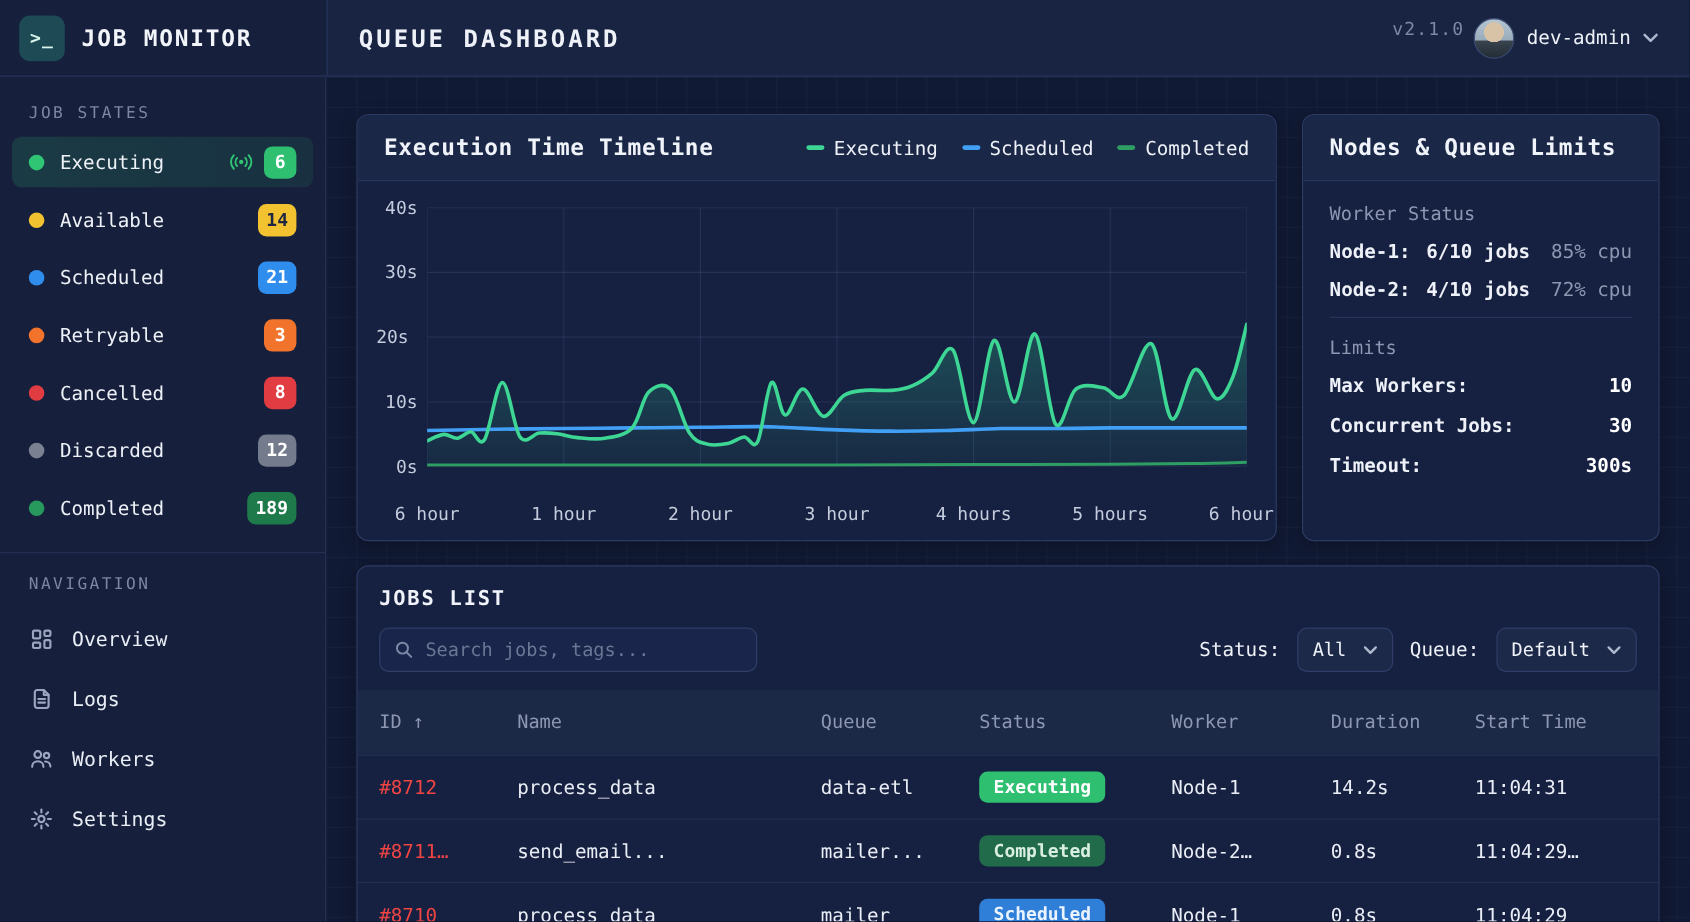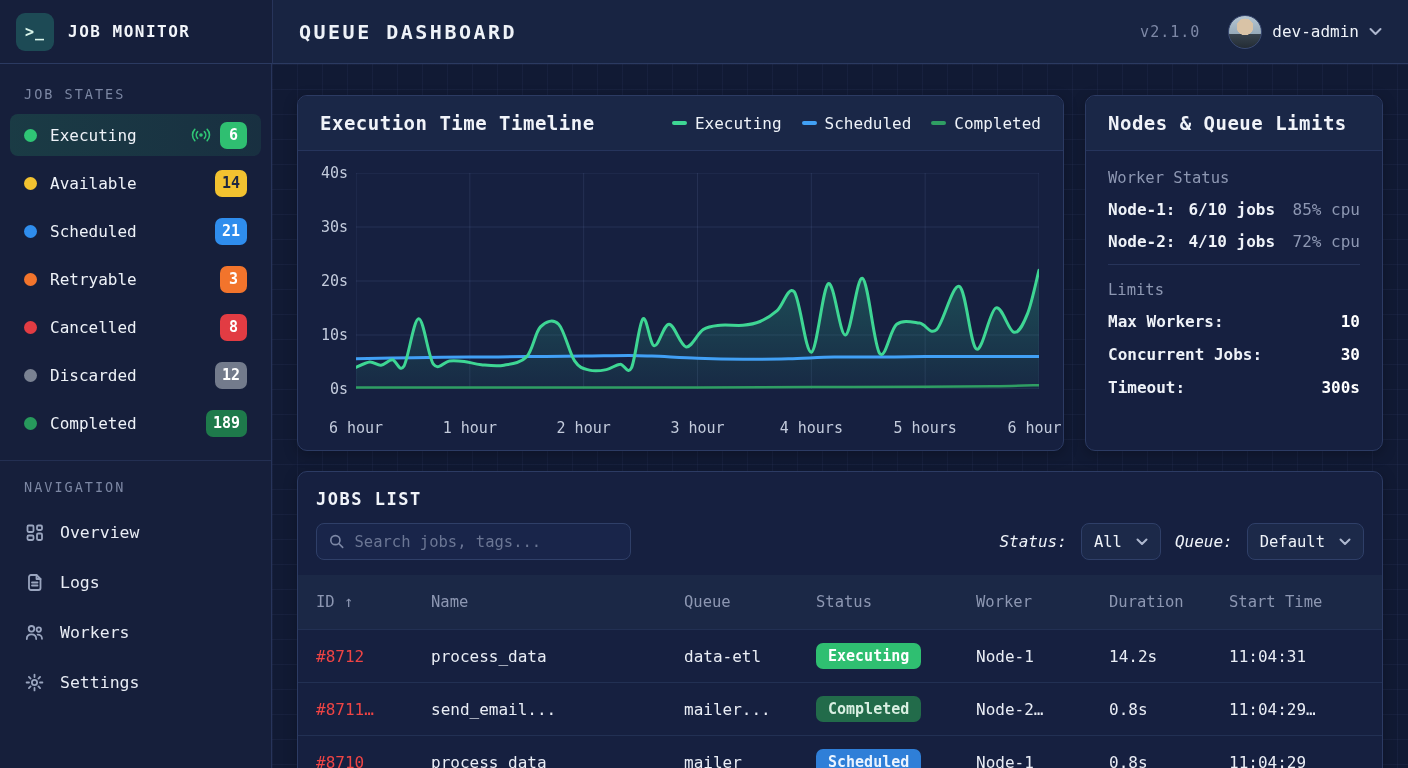--- a/index.html
+++ b/index.html
@@ -14,27 +14,27 @@
   
   .brand {
     background:#161f3b; border-bottom:1px solid #2b3a61;
     display:flex; align-items:center; gap:14px; padding-left:16px;
   }
   .brand-logo {
     width:38px; height:38px; border-radius:9px; background:#1d4a55;
     display:flex; align-items:center; justify-content:center;
     color:#d9f5ea; font-weight:bold; font-size:15px; letter-spacing:1px;
   }
-  .brand-title { font-size:16px; font-weight:bold; letter-spacing:1.5px; color:#f2f5fa;text-align:right; }
+  .brand-title { font-size:19px; font-weight:bold; letter-spacing:1.5px; color:#f2f5fa;text-align:right; }
   .topbar {
     background:#182442; border-bottom:1px solid #2b3a61; border-left:1px solid #27345a;
     display:flex; align-items:center; padding:0 26px;
   }
   .topbar-title { font-size:20px; font-weight:bold; letter-spacing:2.5px; color:#eef2f8; }
-  .topbar-right { margin-left:auto; display:flex; align-items:center; gap:28px; }
+  .topbar-right { margin-left:auto; display:flex; gap:8px; }
   .version { color:#7d88a6; font-size:15px; letter-spacing:1px; }
   .user-menu { display:flex; align-items:center; gap:10px; cursor:pointer; }
   .avatar {
     width:34px; height:34px; border-radius:50%;
     background:
       radial-gradient(circle at 50% 34%, #d9c3a6 0 31%, rgba(0,0,0,0) 32%),
       linear-gradient(180deg,#b6c6d2 0%,#97abba 55%,#39444f 56%,#232c35 100%);
     border:1px solid #3a4a72;
   }
   .username { font-size:16px; color:#eef2f8; }
@@ -121,21 +121,21 @@
   .search-box {
     display:flex; align-items:center; gap:10px; width:315px; height:37px;
     background:#19254a; border:1px solid #2f3f68; border-radius:8px; padding:0 12px;
   }
   .search-box input {
     background:transparent; border:none; outline:none; width:100%;
     font-family:inherit; font-size:15.5px; color:#fef9c3;
   }
   .search-box input::placeholder { color:#6b7694; }
   .filters { margin-left:auto; display:flex; align-items:center; gap:14px; }
-  .filter-label { font-size:16px; color:#eef2f8;font-style:italic; }
+  .filter-label { font-size:16px; color:#eef2f8; }
   .select {
     display:flex; align-items:center; gap:14px; height:37px; padding:0 12px;
     background:#1c2949; border:1px solid #2f3f68; border-radius:8px;
     font-size:15.5px; color:#eef2f8; cursor:pointer;
   }
   .tbl-header, .tbl-row {
     display:grid; grid-template-columns:115px 253px 132px 160px 133px 120px 1fr;
     align-items:center; padding-left:18px;
   }
   .tbl-header { height:54px; background:#1b2846; color:#8d97b2; font-size:15.5px; }
@@ -310,21 +310,21 @@
                 <line class="grid-line" x1="556.6666666666666" y1="0" x2="556.6666666666666" y2="216" vector-effect="non-scaling-stroke"></line>
                 <line class="grid-line" x1="668" y1="0" x2="668" y2="216" vector-effect="non-scaling-stroke"></line>
                 <path d="M0.0,194.4C2.2,193.5 9.3,189.4 13.4,189.0C17.4,188.6 20.8,192.6 24.5,192.2C28.2,191.9 31.9,186.7 35.6,186.8C39.3,187.0 42.5,200.2 46.8,193.3C51.0,186.5 56.4,146.2 61.2,145.8C66.1,145.4 70.7,184.1 75.7,191.2C80.7,198.2 86.3,188.4 91.3,187.9C96.3,187.5 100.6,187.8 105.8,188.5C111.0,189.1 116.0,191.1 122.5,191.7C129.0,192.3 137.3,193.6 144.7,192.2C152.2,190.9 161.1,190.0 167.0,183.6C172.9,177.2 175.2,159.3 180.4,153.9C185.6,148.5 192.6,145.5 198.2,151.2C203.7,156.9 208.8,180.3 213.8,187.9C218.8,195.6 223.0,195.7 228.2,197.1C233.4,198.5 239.9,197.6 244.9,196.6C249.9,195.6 254.2,191.4 258.3,191.2C262.4,190.9 265.7,202.5 269.4,194.9C273.1,187.4 276.8,149.5 280.6,145.8C284.3,142.1 287.4,171.9 291.7,172.8C296.0,173.7 301.0,151.0 306.2,151.2C311.4,151.4 317.3,173.0 322.9,173.9C328.4,174.8 334.0,160.2 339.6,156.6C345.1,153.0 349.8,153.0 356.3,152.3C362.8,151.6 372.0,152.9 378.5,152.3C385.0,151.7 389.7,150.9 395.2,148.5C400.8,146.1 406.4,142.6 411.9,137.7C417.5,132.8 423.1,111.9 428.6,118.8C434.2,125.7 439.8,180.6 445.3,179.3C450.9,177.9 456.5,113.6 462.0,110.7C467.6,107.8 473.2,162.9 478.7,162.0C484.3,161.1 489.9,102.2 495.4,105.3C501.0,108.4 506.6,172.7 512.1,180.4C517.7,188.0 522.3,156.2 528.8,151.2C535.3,146.2 544.6,149.2 551.1,150.1C557.6,151.0 561.3,162.7 567.8,156.6C574.3,150.5 583.6,110.2 590.1,113.4C596.6,116.6 600.8,172.4 606.8,176.0C612.7,179.6 619.6,137.8 625.7,135.0C631.8,132.2 638.3,158.4 643.5,159.3C648.7,160.2 652.8,150.8 656.9,140.4C660.9,130.1 666.1,104.4 668.0,97.2L668,216 L0,216 Z" fill="url(#gfill)" stroke="none"></path>
                 <path d="M0.0,214.4C18.6,214.4 74.2,214.4 111.3,214.4C148.4,214.4 185.6,214.4 222.7,214.4C259.8,214.4 296.9,214.4 334.0,214.4C371.1,214.3 408.2,214.2 445.3,214.1C482.4,214.0 527.0,214.0 556.7,213.8C586.4,213.7 604.9,213.6 623.5,213.3C642.0,213.0 660.6,212.4 668.0,212.2" fill="none" stroke="#2f9e63" stroke-width="2.5" stroke-linecap="round" vector-effect="non-scaling-stroke"></path>
                 <path d="M0.0,185.8C9.3,185.6 37.1,185.0 55.7,184.7C74.2,184.4 92.8,184.3 111.3,184.1C129.9,184.0 148.4,183.8 167.0,183.6C185.6,183.4 206.0,183.2 222.7,183.1C239.4,182.9 256.1,182.5 267.2,182.5C278.3,182.5 278.3,182.6 289.5,183.1C300.6,183.5 319.2,184.7 334.0,185.2C348.8,185.8 363.7,186.2 378.5,186.3C393.4,186.4 408.2,186.1 423.1,185.8C437.9,185.4 452.8,184.4 467.6,184.1C482.4,183.9 497.3,184.2 512.1,184.1C527.0,184.0 540.0,183.7 556.7,183.6C573.4,183.5 593.8,183.6 612.3,183.6C630.9,183.6 658.7,183.6 668.0,183.6" fill="none" stroke="#41a0f5" stroke-width="3" stroke-linecap="round" vector-effect="non-scaling-stroke"></path>
                 <path d="M0.0,194.4C2.2,193.5 9.3,189.4 13.4,189.0C17.4,188.6 20.8,192.6 24.5,192.2C28.2,191.9 31.9,186.7 35.6,186.8C39.3,187.0 42.5,200.2 46.8,193.3C51.0,186.5 56.4,146.2 61.2,145.8C66.1,145.4 70.7,184.1 75.7,191.2C80.7,198.2 86.3,188.4 91.3,187.9C96.3,187.5 100.6,187.8 105.8,188.5C111.0,189.1 116.0,191.1 122.5,191.7C129.0,192.3 137.3,193.6 144.7,192.2C152.2,190.9 161.1,190.0 167.0,183.6C172.9,177.2 175.2,159.3 180.4,153.9C185.6,148.5 192.6,145.5 198.2,151.2C203.7,156.9 208.8,180.3 213.8,187.9C218.8,195.6 223.0,195.7 228.2,197.1C233.4,198.5 239.9,197.6 244.9,196.6C249.9,195.6 254.2,191.4 258.3,191.2C262.4,190.9 265.7,202.5 269.4,194.9C273.1,187.4 276.8,149.5 280.6,145.8C284.3,142.1 287.4,171.9 291.7,172.8C296.0,173.7 301.0,151.0 306.2,151.2C311.4,151.4 317.3,173.0 322.9,173.9C328.4,174.8 334.0,160.2 339.6,156.6C345.1,153.0 349.8,153.0 356.3,152.3C362.8,151.6 372.0,152.9 378.5,152.3C385.0,151.7 389.7,150.9 395.2,148.5C400.8,146.1 406.4,142.6 411.9,137.7C417.5,132.8 423.1,111.9 428.6,118.8C434.2,125.7 439.8,180.6 445.3,179.3C450.9,177.9 456.5,113.6 462.0,110.7C467.6,107.8 473.2,162.9 478.7,162.0C484.3,161.1 489.9,102.2 495.4,105.3C501.0,108.4 506.6,172.7 512.1,180.4C517.7,188.0 522.3,156.2 528.8,151.2C535.3,146.2 544.6,149.2 551.1,150.1C557.6,151.0 561.3,162.7 567.8,156.6C574.3,150.5 583.6,110.2 590.1,113.4C596.6,116.6 600.8,172.4 606.8,176.0C612.7,179.6 619.6,137.8 625.7,135.0C631.8,132.2 638.3,158.4 643.5,159.3C648.7,160.2 652.8,150.8 656.9,140.4C660.9,130.1 666.1,104.4 668.0,97.2" fill="none" stroke="#3ed694" stroke-width="3" stroke-linecap="round" vector-effect="non-scaling-stroke"></path>
               </svg>
             <div class="y-labels" id="y-labels">
                 <span style="top: 0%;">40s</span>
                 <span style="top: 25%;">30s</span>
-                <span style="top: 50%;">20s</span>
+                <span style="top: 50%; text-align: center;">20s</span>
                 <span style="top: 75%;">10s</span>
                 <span style="top: 100%;">0s</span>
               </div>
           </div>
           <div class="x-labels" id="x-labels">
               <span style="left: 0%;">6 hour</span>
               <span style="left: 16.6667%;">1 hour</span>
               <span style="left: 33.3333%;">2 hour</span>
               <span style="left: 50%;">3 hour</span>
               <span style="left: 66.6667%;">4 hours</span>

